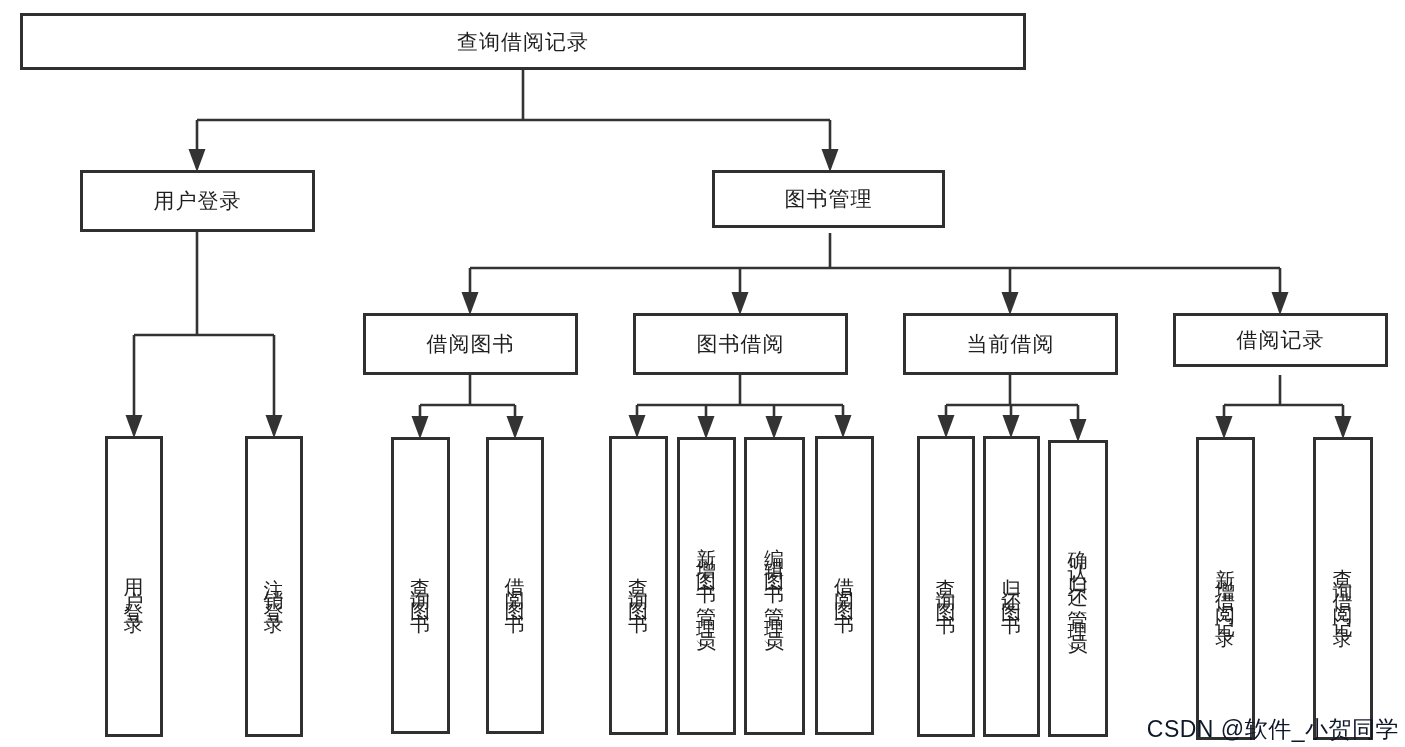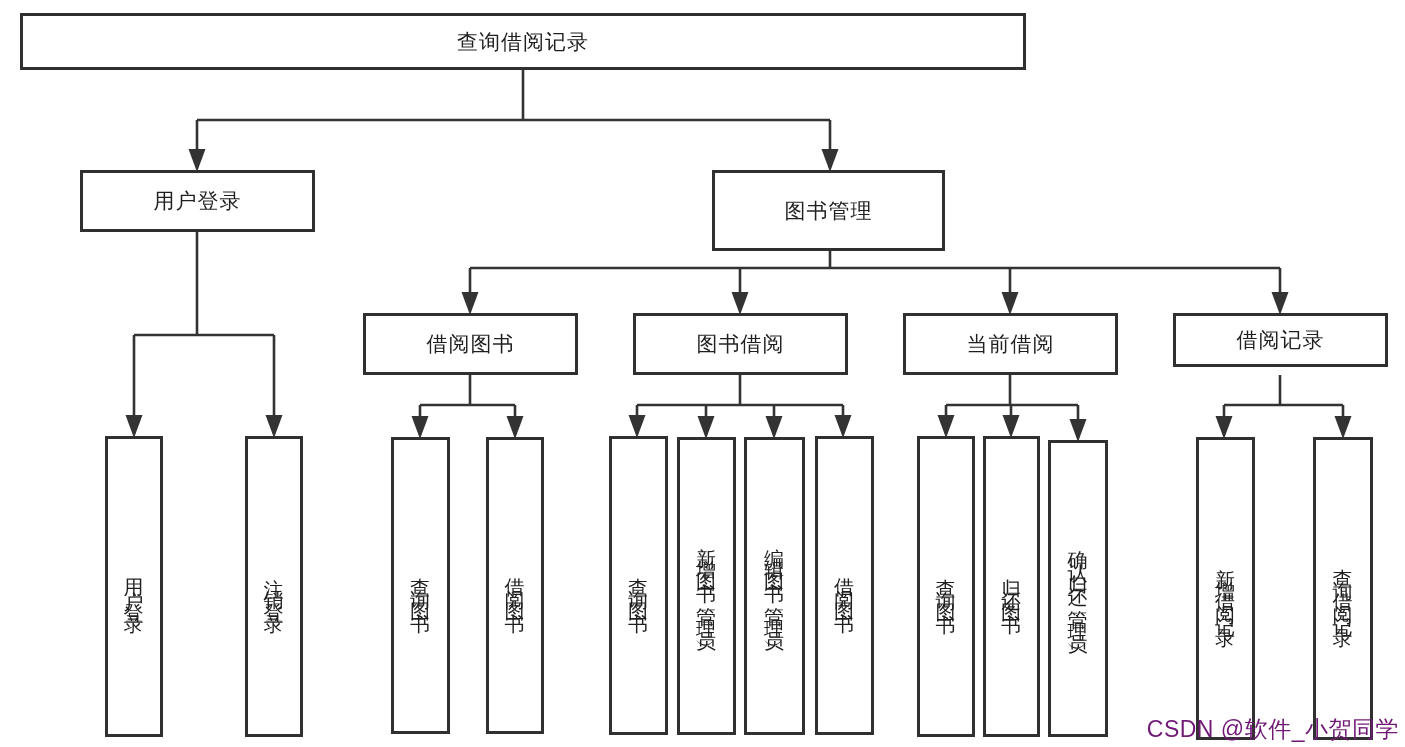--- a/index.html
+++ b/index.html
@@ -79,21 +79,21 @@
       <polygon points="1069.5,419 1086.5,419 1078,442" fill="#333333"></polygon>
       <line x1="1224" y1="405" x2="1224" y2="421" stroke="#333333" stroke-width="2.6"></line>
       <polygon points="1215.5,416 1232.5,416 1224,439" fill="#333333"></polygon>
       <line x1="1343" y1="405" x2="1343" y2="421" stroke="#333333" stroke-width="2.6"></line>
       <polygon points="1334.5,416 1351.5,416 1343,439" fill="#333333"></polygon>
     </svg>
 
   <div class="node hnode" style="left:20px;top:13px;width:1006px;height:57px">查询借阅记录</div>
 
   <div class="node hnode" style="left:80px;top:170px;width:235px;height:62px">用户登录</div>
-  <div class="node hnode" style="left:712px;top:170px;width:233px;height:81px">图书管理</div>
+  <div class="node hnode" style="left:712px;top:170px;width:233px;height:58px">图书管理</div>
 
   <div class="node hnode" style="left:363px;top:313px;width:215px;height:62px">借阅图书</div>
   <div class="node hnode" style="left:903px;top:313px;width:215px;height:62px">当前借阅</div>
   <div class="node hnode" style="left:633px;top:313px;width:215px;height:62px">图书借阅</div>
   <div class="node hnode" style="left:1173px;top:313px;width:215px;height:54px">借阅记录</div>
 
   <div class="node vnode" style="left:105px;top:436px;width:58px;height:301px">用户登录</div>
   <div class="node vnode" style="left:245px;top:436px;width:58px;height:301px">注销登录</div>
 
   <div class="node vnode" style="left:391px;top:437px;width:59px;height:297px">查询图书</div>
@@ -104,14 +104,14 @@
   <div class="node vnode" style="left:744px;top:437px;width:61px;height:298px">编辑图书（管理员）</div>
   <div class="node vnode" style="left:815px;top:436px;width:59px;height:299px">借阅图书</div>
 
   <div class="node vnode" style="left:917px;top:436px;width:58px;height:301px">查询图书</div>
   <div class="node vnode" style="left:983px;top:436px;width:57px;height:301px">归还图书</div>
   <div class="node vnode" style="left:1048px;top:440px;width:60px;height:297px">确认归还（管理员）</div>
 
   <div class="node vnode" style="left:1196px;top:437px;width:59px;height:303px">新增借阅记录</div>
   <div class="node vnode" style="left:1313px;top:437px;width:60px;height:303px">查询借阅记录</div>
 
-  <div class="watermark" style="color: #701a75; margin-left: 48px;">CSDN @软件_小贺同学</div>
+  <div class="watermark" style="color: #0f172a; margin-left: 48px;">CSDN @软件_小贺同学</div>
 </div>
 
 </body></html>

